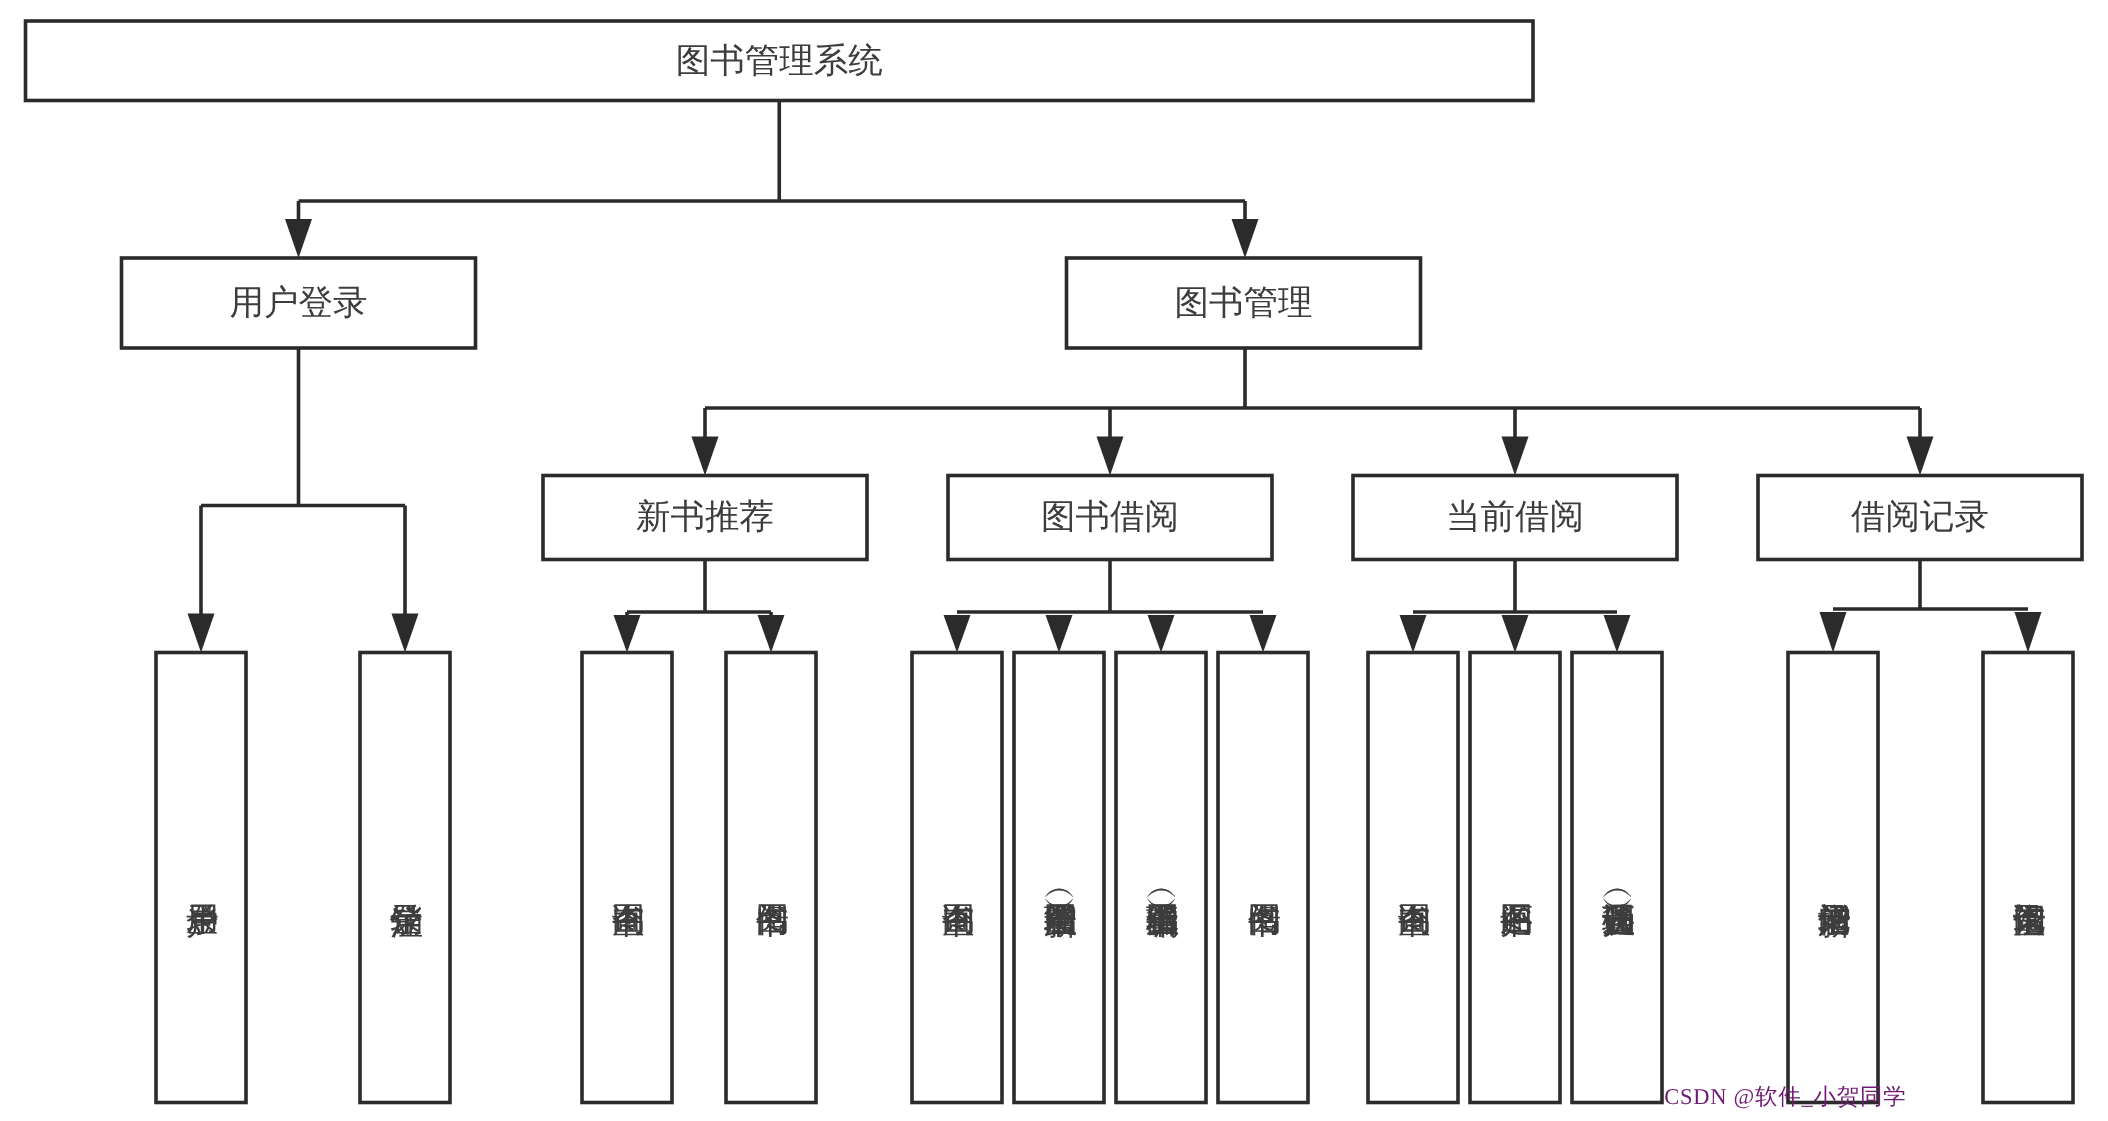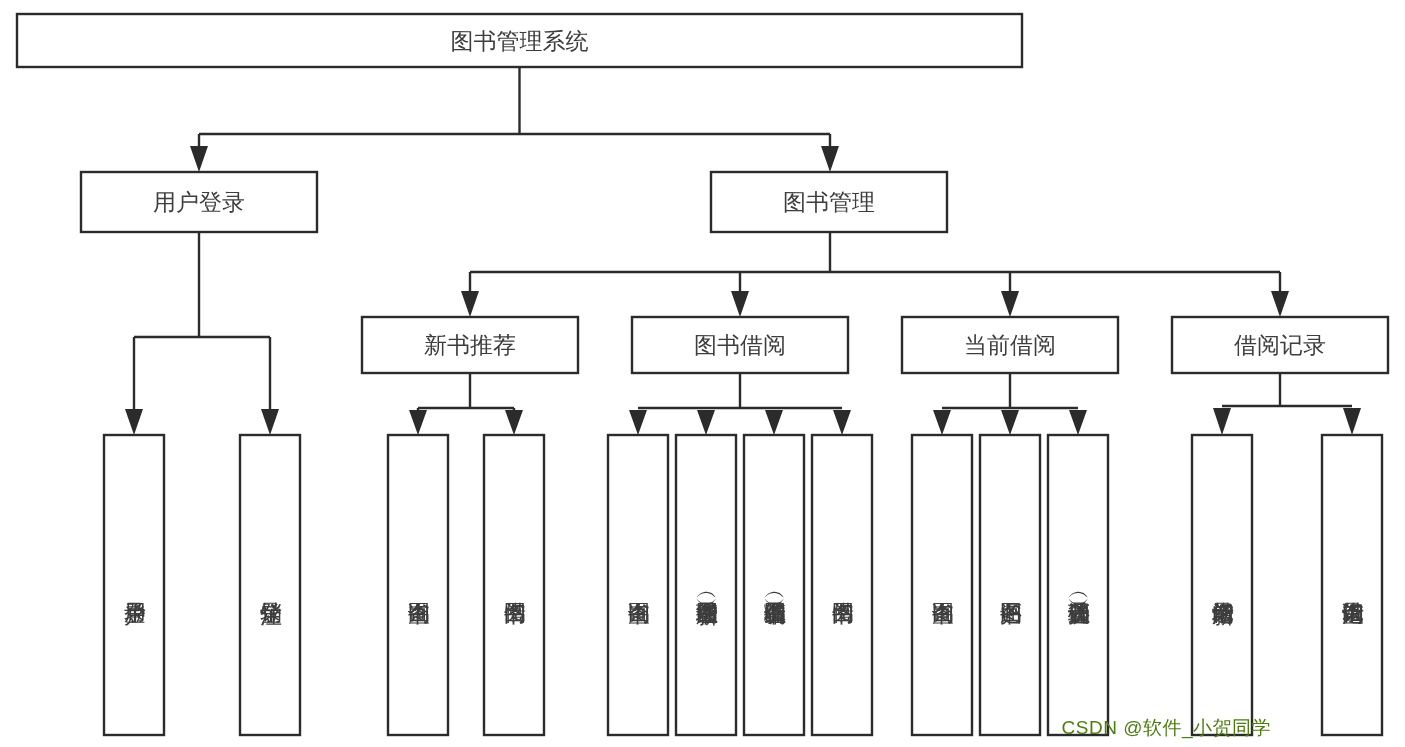--- a/index.html
+++ b/index.html
@@ -53,23 +53,23 @@
     fill: none;
   }
   .arrow-head {
     fill: #2b2b2b;
     stroke: none;
   }
   .watermark {
     position: absolute;
     right: 10px;
     bottom: 6px;
-    font-family: Liberation Sans, sans-serif;
-    font-size: 19px;
-    color: #4d7c0f;
+    font-family: Liberation Serif, serif;
+    font-size: 15px;
+    color: #701a75;
     white-space: nowrap;
     letter-spacing: 0.5px;
   }
 </style>
 </head>
 <body>
 
 <div id="diagram-root">
 
   <svg class="diagram-canvas" viewBox="0 0 1405 747" xmlns="http://www.w3.org/2000/svg">

